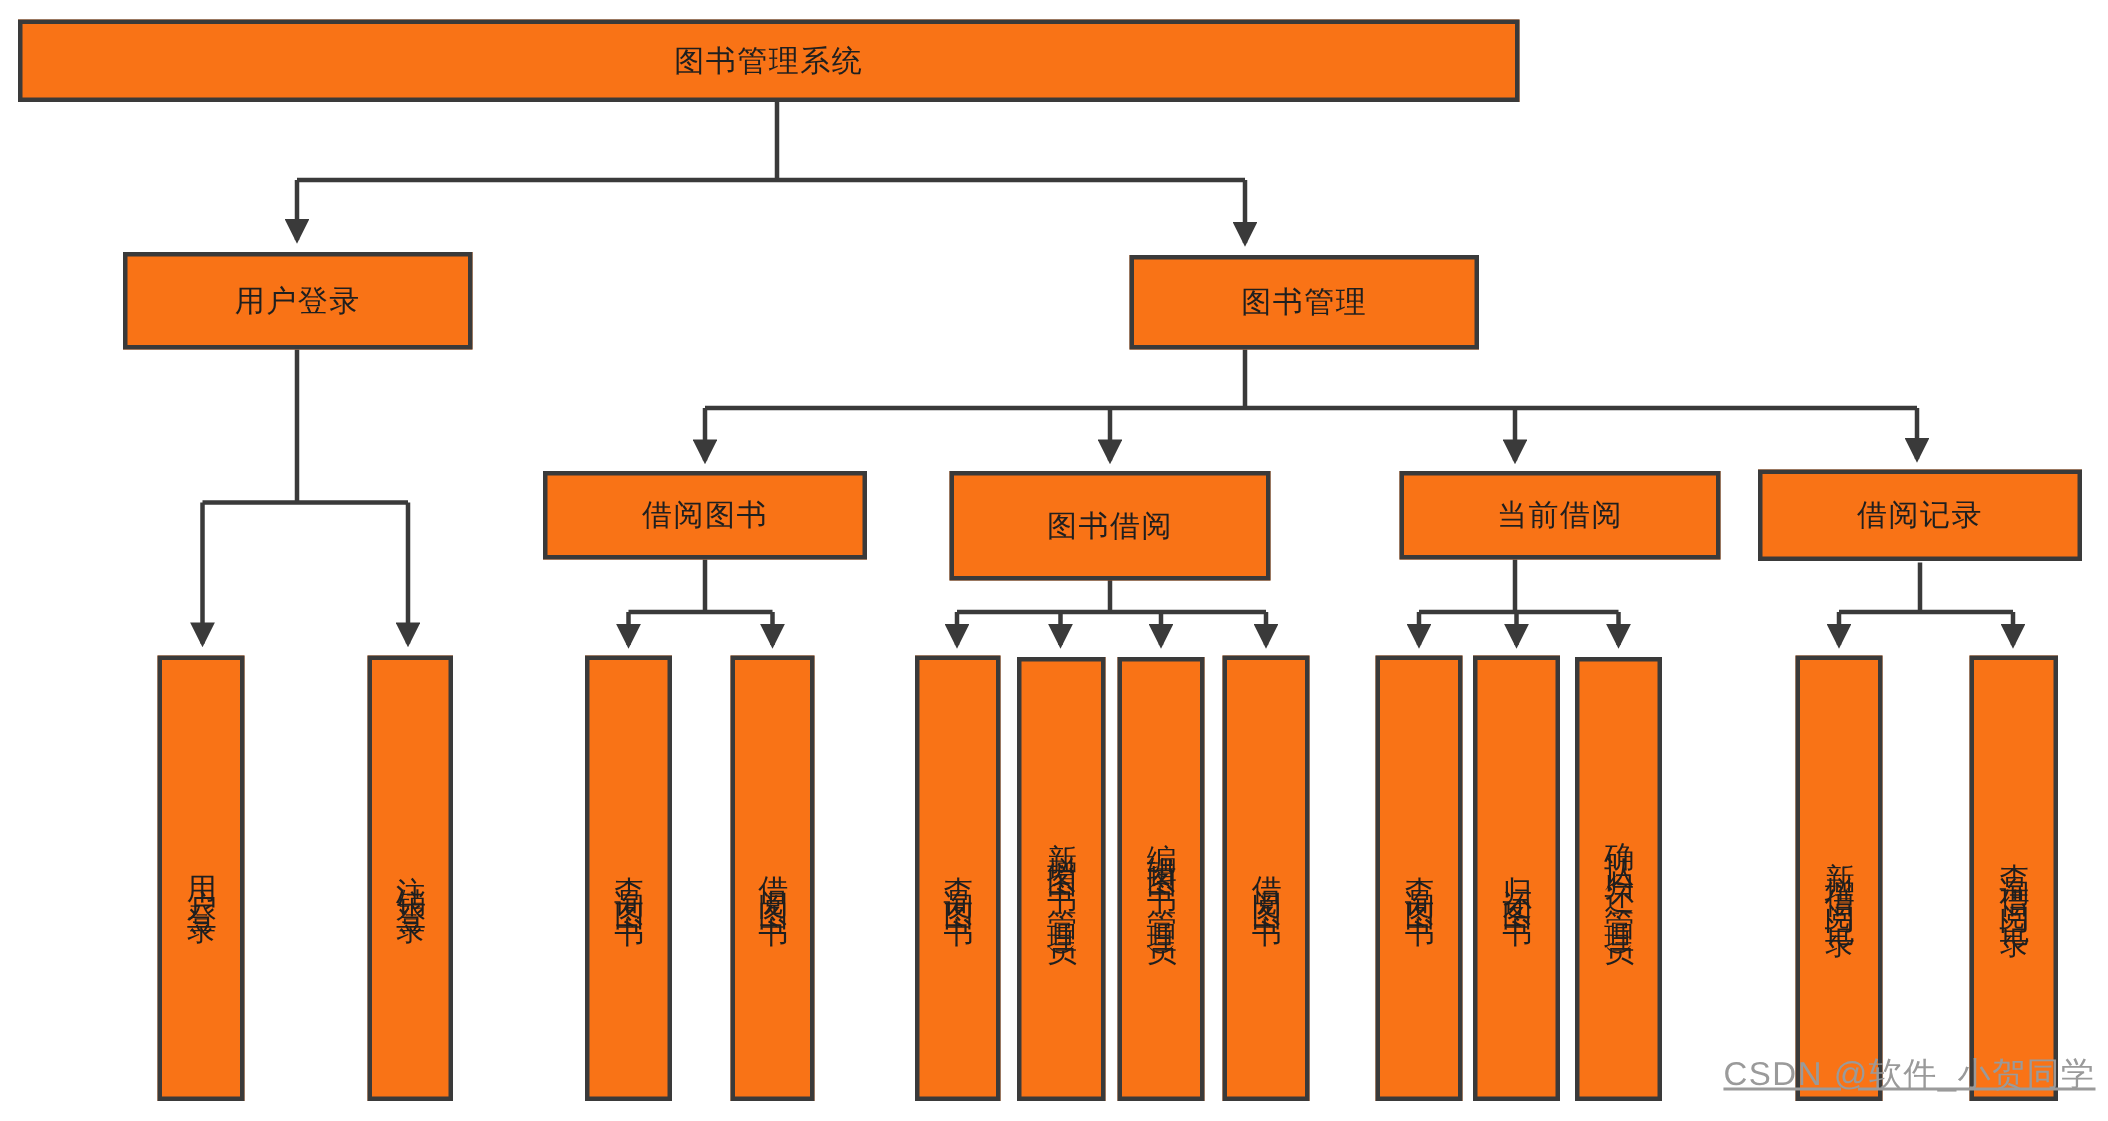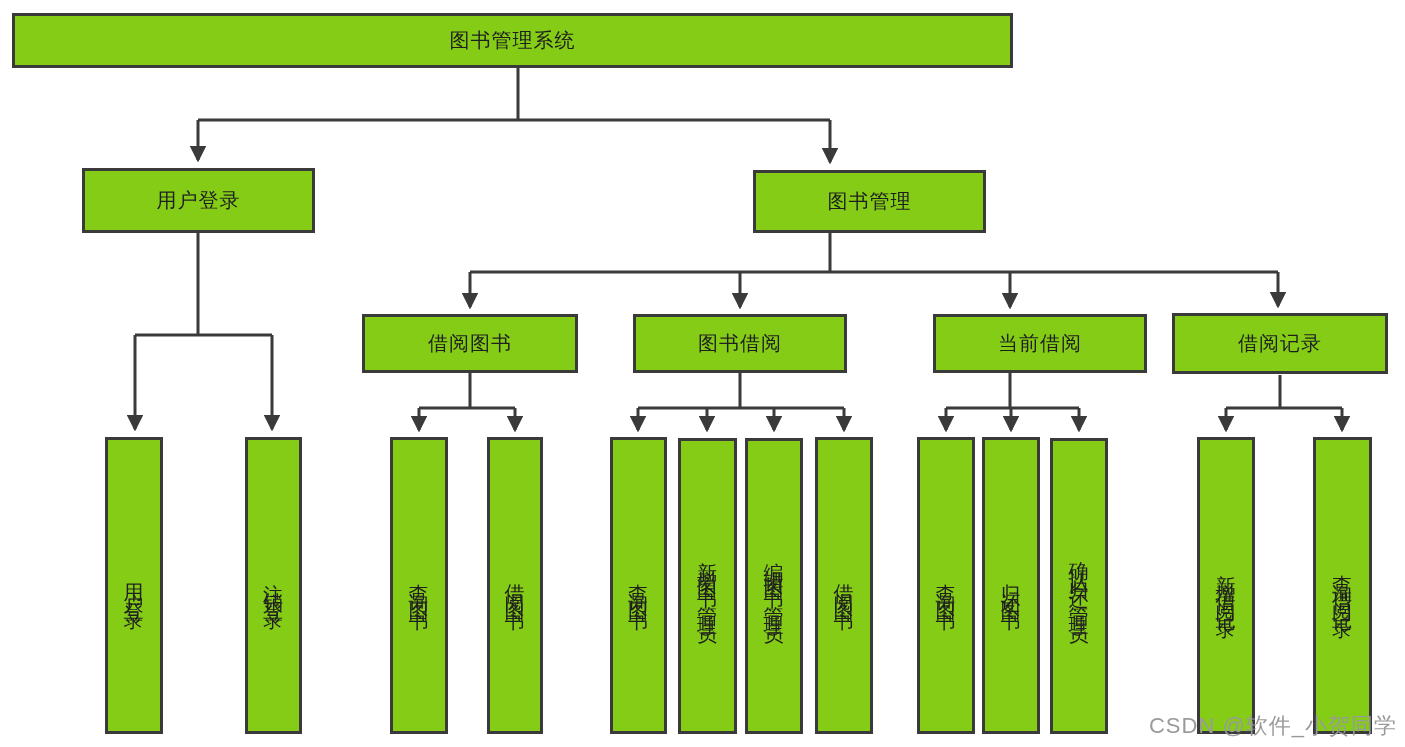--- a/index.html
+++ b/index.html
@@ -17,45 +17,46 @@
   }
   .wires {
     position: absolute;
     inset: 0;
     width: 1405px;
     height: 747px;
   }
   .node {
     position: absolute;
     box-sizing: border-box;
-    background: #84cc16;
+    background: #f97316;
     border: 3px solid #3a3a3a;
     display: flex;
     align-items: center;
     justify-content: center;
     color: #1f1f1f;
     font-size: 20px;
     letter-spacing: 1px;
     z-index: 2;
   }
   .leaf {
     writing-mode: vertical-rl;
     text-orientation: mixed;
     letter-spacing: 9px;
     font-size: 20px;
     line-height: 1;
   }
   .watermark {
     position: absolute;
     right: 8px;
-    bottom: 6px;
+    bottom: 16px;
     color: #9a9a9a;
     font-size: 22px;
     letter-spacing: 1px;
     z-index: 3;
+    text-decoration: underline;
   }
 </style>
 </head>
 <body>
 
 <div class="canvas">
 
   <svg class="wires" viewBox="0 0 1405 747" xmlns="http://www.w3.org/2000/svg">
     <defs>
       <marker id="arrow" viewBox="0 0 10 10" refX="8.5" refY="5" markerWidth="5.5" markerHeight="5.5" orient="auto-start-reverse" markerUnits="strokeWidth">
@@ -98,21 +99,21 @@
       <path d="M1342,408 V430" marker-end="url(#arrow)"></path>
     </g>
   </svg>
 
   <div class="node" style="left:12px; top:13px; width:1001px; height:55px;">图书管理系统</div>
 
   <div class="node" style="left:82px; top:168px; width:233px; height:65px;">用户登录</div>
   <div class="node" style="left:713px; top:170px; width:233px; height:63px;margin-left:40px;">图书管理</div>
 
   <div class="node" style="left:362px; top:314px; width:216px; height:59px;">借阅图书</div>
-  <div class="node" style="left:633px; top:314px; width:214px; height:59px;">图书借阅</div>
+  <div class="node" style="left:633px; top:314px; width:214px; height:73px;">图书借阅</div>
   <div class="node" style="left:933px; top:314px; width:214px; height:59px;">当前借阅</div>
   <div class="node" style="left:1172px; top:313px; width:216px; height:61px;">借阅记录</div>
 
   <div class="node leaf" style="left:105px; top:437px; width:58px; height:297px;">用户登录</div>
   <div class="node leaf" style="left:245px; top:437px; width:57px; height:297px;">注销登录</div>
 
   <div class="node leaf" style="left:390px; top:437px; width:58px; height:297px;">查询图书</div>
   <div class="node leaf" style="left:487px; top:437px; width:56px; height:297px;">借阅图书</div>
 
   <div class="node leaf" style="left:610px; top:437px; width:57px; height:297px;">查询图书</div>

